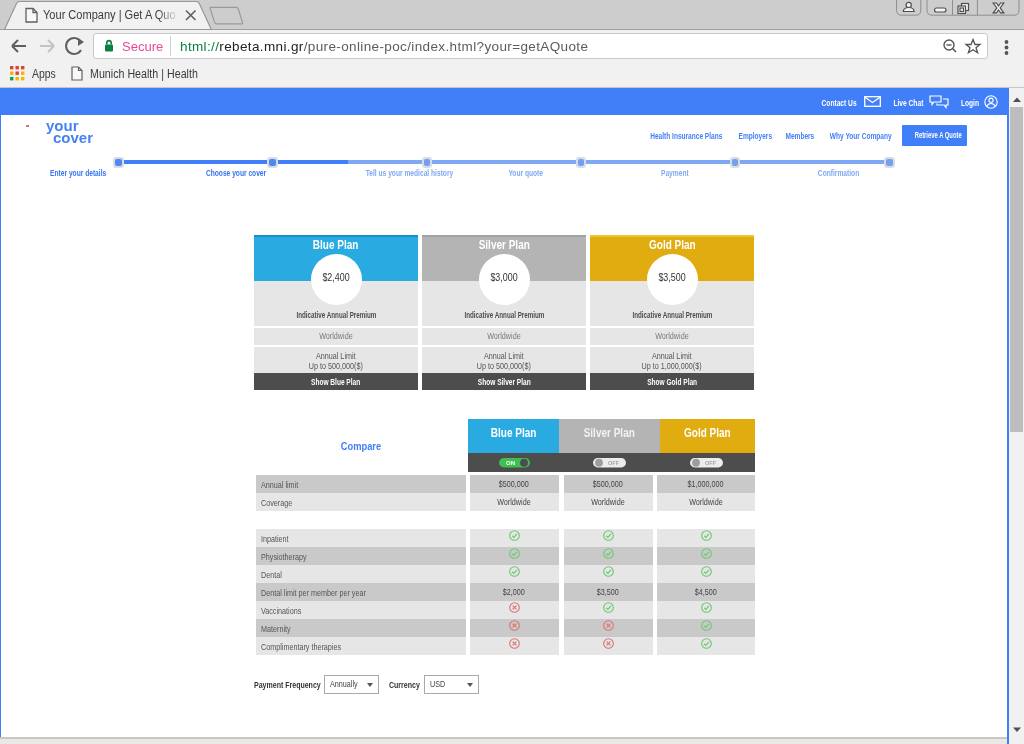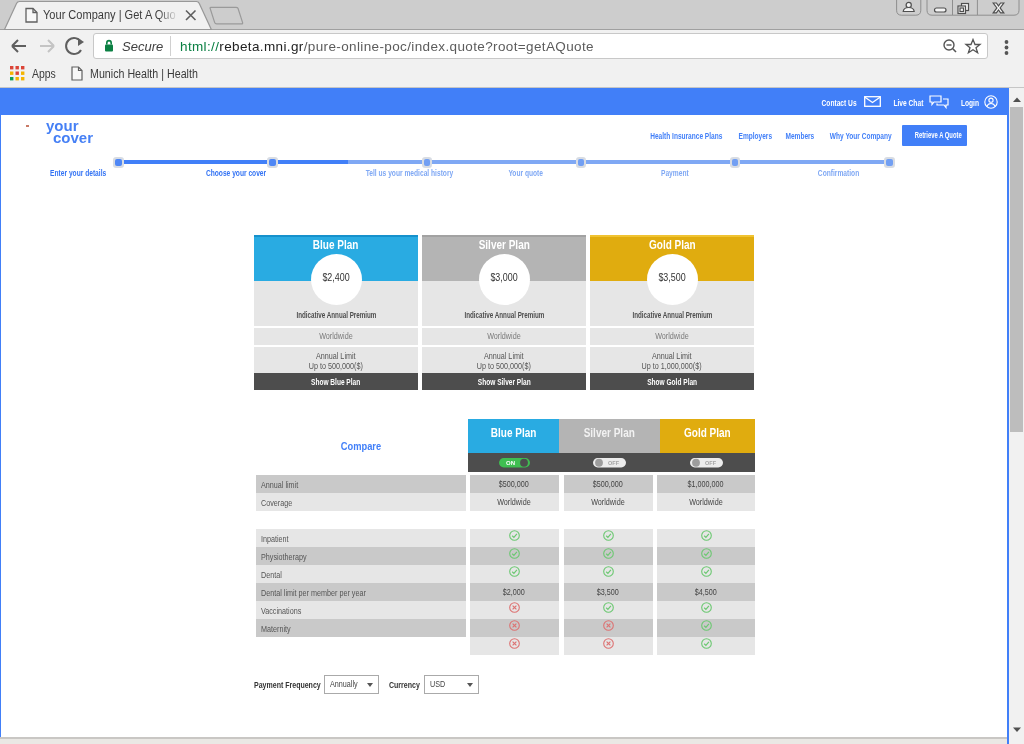--- a/index.html
+++ b/index.html
@@ -6,21 +6,21 @@
 html,body { width:1024px; height:744px; overflow:hidden; }
 body { font-family:"Liberation Sans", sans-serif; position:relative; background:#fff; }
 .abs { position:absolute; }
 .cx { display:inline-block; white-space:nowrap; }
 
 #tabstrip { left:0; top:0; width:1024px; height:30px; background:#cdcdcd; }
 #tabtitle { left:43px; top:8px; font-size:12px; color:#3c3c3c; width:140px; white-space:nowrap; overflow:hidden; }
 #tabfade { left:158px; top:6px; width:26px; height:19px; background:linear-gradient(to right, rgba(241,241,241,0), #f1f1f1 80%); }
 #toolbar { left:0; top:30px; width:1024px; height:32px; background:#f1f1f1; }
 #urlbar { left:93px; top:33px; width:895px; height:26px; background:#fff; border:1px solid #c8c8c8; border-radius:3px; }
-#secure { left:122px; top:39px; font-size:13px; color:#404040;font-style:italic; }
+#secure { left:122px; top:39px; font-size:13px; color:#ec4899; }
 #urlsep { left:170px; top:36px; width:1px; height:20px; background:#d0d0d0; }
 #urltext { left:180px; top:39px; font-size:13.5px; color:#202020; letter-spacing:0.37px; }
 #bookbar { left:0; top:62px; width:1024px; height:26px; background:#f1f1f1; border-bottom:1px solid #c6c6c6; }
 #appstxt { left:32px; top:67px; font-size:12px; color:#3a3a3a; }
 #bm1 { left:90px; top:67px; font-size:12px; color:#3a3a3a; }
 
 #page { left:0; top:88px; width:1008px; height:656px; background:#fff; }
 #blueband { left:0; top:88px; width:1008px; height:27px; background:#417ff8; }
 .bb-txt { color:#fff; font-size:9.5px; font-weight:bold; top:97px; width:120px; text-align:center; }
 #logo { left:46px; top:120px; color:#4680f5; font-weight:bold; font-size:15px; line-height:11.5px; letter-spacing:0px; }
@@ -126,21 +126,21 @@
   </g>
   <path d="M78 8 L84 12 L78 16 Z" fill="#5f5f5f" stroke="none"></path>
 </svg>
 <div class="abs" id="urlbar"></div>
 <svg class="abs" style="left:103px; top:39px;" width="12" height="14" viewBox="0 0 12 14">
   <rect x="2" y="5.5" width="8" height="7" rx="1" fill="#0b8043"></rect>
   <path d="M3.8 5.5 V4 A2.2 2.4 0 0 1 8.2 4 V5.5" fill="none" stroke="#0b8043" stroke-width="1.6"></path>
 </svg>
 <div class="abs" id="secure">Secure</div>
 <div class="abs" id="urlsep"></div>
-<div class="abs" id="urltext"><span style="color:#0b8043">html://</span><span style="color:#222">rebeta.mni.gr</span><span style="color:#5c5c5c">/pure-online-poc/index.quote?root=getAQuote</span></div>
+<div class="abs" id="urltext"><span style="color:#0b8043">html://</span><span style="color:#222">rebeta.mni.gr</span><span style="color:#5c5c5c">/pure-online-poc/index.html?your=getAQuote</span></div>
 <svg class="abs" style="left:940px; top:38px;" width="45" height="17" viewBox="0 0 45 17">
   <circle cx="9" cy="7" r="5" fill="none" stroke="#555" stroke-width="1.4"></circle>
   <line x1="6.5" y1="7" x2="11.5" y2="7" stroke="#555" stroke-width="1.4"></line>
   <line x1="12.8" y1="10.8" x2="16" y2="14" stroke="#555" stroke-width="1.6"></line>
   <path d="M33 1.5 L35 6.5 L40 6.5 L36 9.8 L37.6 14.8 L33 11.8 L28.4 14.8 L30 9.8 L26 6.5 L31 6.5 Z" fill="none" stroke="#555" stroke-width="1.3"></path>
 </svg>
 <svg class="abs" style="left:1003px; top:38px;" width="7" height="20" viewBox="0 0 7 20">
   <circle cx="3.5" cy="4" r="1.9" fill="#555"></circle>
     <circle cx="3.5" cy="9.5" r="1.9" fill="#555"></circle>
     <circle cx="3.5" cy="15" r="1.9" fill="#555"></circle>
@@ -404,20 +404,23 @@
     <div class="tcell dark" style="left:307.5px; width:89px;"><svg width="11" height="11" viewBox="0 0 11 11" style="margin-top:0.8px">
         <circle cx="5.5" cy="5.5" r="4.8" fill="none" stroke="#dd7373" stroke-width="1.1"></circle>
         <path d="M3.6 3.6 L7.4 7.4 M7.4 3.6 L3.6 7.4" fill="none" stroke="#dd7373" stroke-width="1.2"></path>
       </svg></div>
     <div class="tcell dark" style="left:401px; width:98px;"><svg width="11" height="11" viewBox="0 0 11 11" style="margin-top:0.8px">
         <circle cx="5.5" cy="5.5" r="4.8" fill="none" stroke="#6cc872" stroke-width="1.1"></circle>
         <path d="M3.2 5.8 L4.9 7.4 L7.9 3.8" fill="none" stroke="#6cc872" stroke-width="1.2"></path>
       </svg></div>
   </div>
 <div class="abs trow" style="top:637.4px;">
+    <div class="lblcell lite">
+      <div class="lbl">Complimentary therapies</div>
+    </div>
     <div class="tcell lite" style="left:213.5px; width:89px;"><svg width="11" height="11" viewBox="0 0 11 11" style="margin-top:0.8px">
         <circle cx="5.5" cy="5.5" r="4.8" fill="none" stroke="#dd7373" stroke-width="1.1"></circle>
         <path d="M3.6 3.6 L7.4 7.4 M7.4 3.6 L3.6 7.4" fill="none" stroke="#dd7373" stroke-width="1.2"></path>
       </svg></div>
     <div class="tcell lite" style="left:307.5px; width:89px;"><svg width="11" height="11" viewBox="0 0 11 11" style="margin-top:0.8px">
         <circle cx="5.5" cy="5.5" r="4.8" fill="none" stroke="#dd7373" stroke-width="1.1"></circle>
         <path d="M3.6 3.6 L7.4 7.4 M7.4 3.6 L3.6 7.4" fill="none" stroke="#dd7373" stroke-width="1.2"></path>
       </svg></div>
     <div class="tcell lite" style="left:401px; width:98px;"><svg width="11" height="11" viewBox="0 0 11 11" style="margin-top:0.8px">
         <circle cx="5.5" cy="5.5" r="4.8" fill="none" stroke="#6cc872" stroke-width="1.1"></circle>

